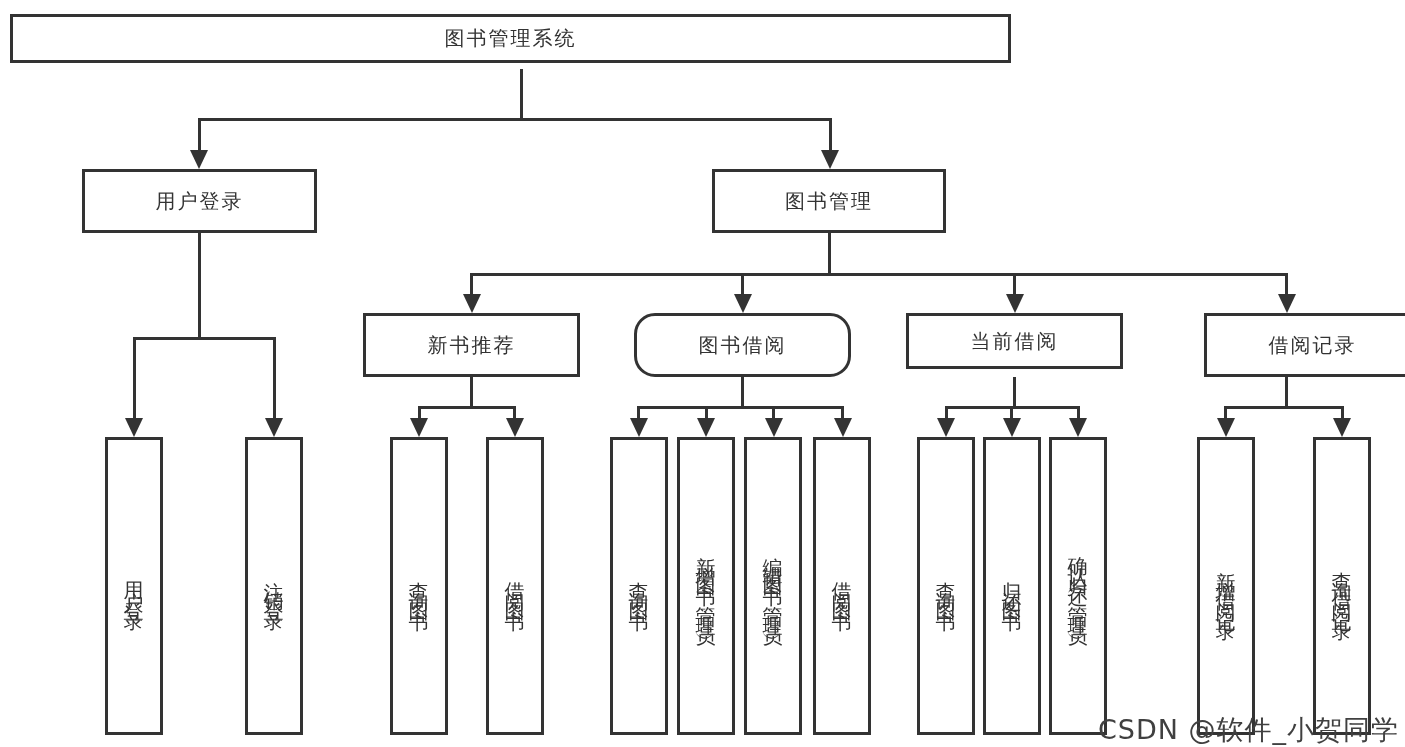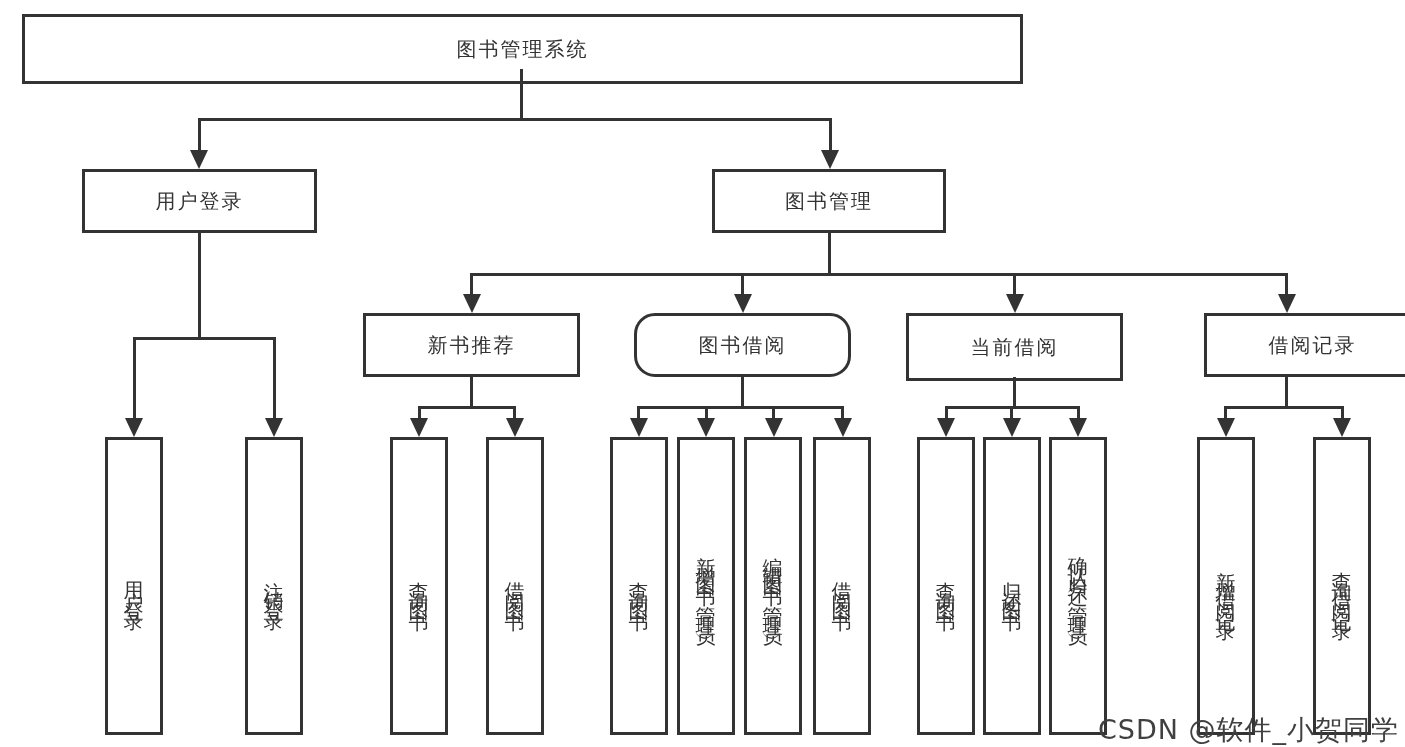--- a/index.html
+++ b/index.html
@@ -60,31 +60,31 @@
     color: #404040;
     letter-spacing: 1px;
     white-space: nowrap;
   }
 </style>
 </head>
 <body>
 
 <div class="canvas">
 
-  <div class="node" style="left:22px; top:14px; width:1001px; height:70px;">图书管理系统</div>
+  <div class="node" style="left:10px; top:14px; width:1001px; height:49px;">图书管理系统</div>
 
   <div class="node" style="left:82px; top:169px; width:235px; height:64px;">用户登录</div>
 
   <div class="node" style="left:712px; top:169px; width:234px; height:64px;">图书管理</div>
 
   <div class="node" style="left:363px; top:313px; width:217px; height:64px;">新书推荐</div>
 
   <div class="node" style="left:634px; top:313px; width:217px; height:64px;border-radius:21px;">图书借阅</div>
 
-  <div class="node" style="left:906px; top:313px; width:217px; height:68px;">当前借阅</div>
+  <div class="node" style="left:906px; top:313px; width:217px; height:56px;">当前借阅</div>
 
   <div class="node" style="left:1204px; top:313px; width:217px; height:64px;">借阅记录</div>
 
   <div class="node vnode" style="left:105px; top:437px; width:58px; height:298px;">用户登录</div>
 
   <div class="node vnode" style="left:245px; top:437px; width:58px; height:298px;">注销登录</div>
 
   <div class="node vnode" style="left:390px; top:437px; width:58px; height:298px;">查询图书</div>
 
   <div class="node vnode" style="left:486px; top:437px; width:58px; height:298px;">借阅图书</div>

